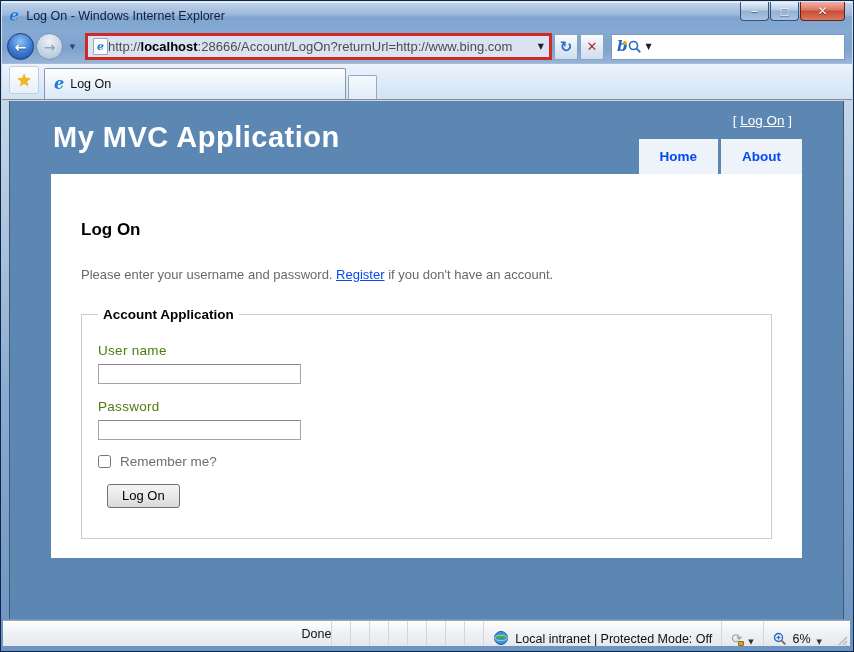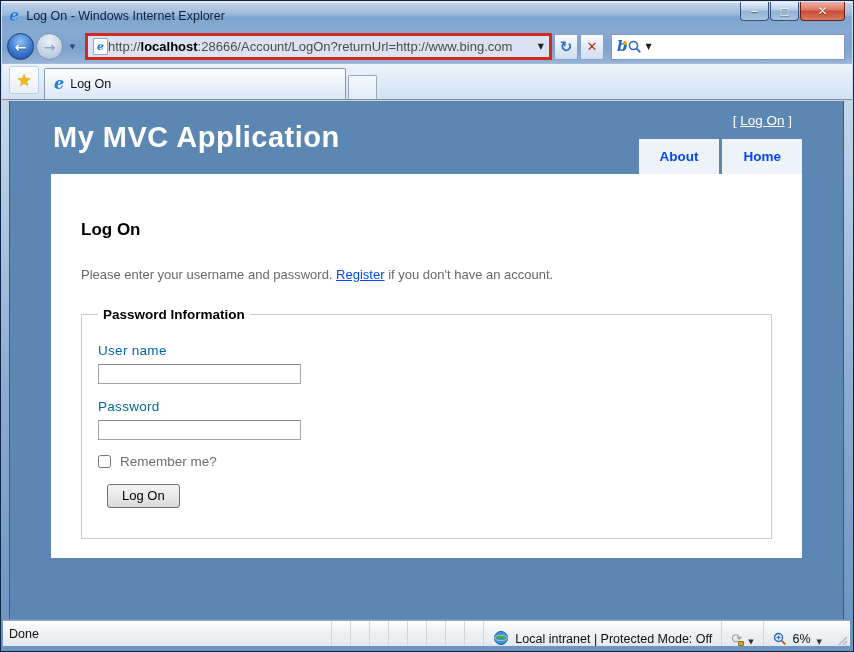--- a/index.html
+++ b/index.html
@@ -140,21 +140,21 @@
 
   .main-panel { background:#fff; height:384px; padding:28px 30px 0; }
   .page-h2 { margin:18px 0 0; font-size:17px; font-weight:bold; color:#000; }
   .intro { margin:27px 0 0; font-size:13px; color:#696969; }
   .intro a { color:#034af3; }
 
   fieldset.account {
     margin:25px 0 0; border:1px solid #cdcdcd; padding:6px 16px 30px;
   }
   fieldset.account legend { font-size:13.5px; font-weight:bold; color:#000; padding:0 5px; }
-  .field-label { display:block; margin-top:15px; font-size:13.5px; color:#0369a1; letter-spacing:.3px; }
+  .field-label { display:block; margin-top:15px; font-size:13.5px; color:#4d7c0f; letter-spacing:.3px; }
   .text-input {
     display:block; margin-top:6px; width:203px; height:20px;
     border:1px solid #a5a5a5; border-top-color:#8a8a8a; background:#fff;
     font-size:13px; padding:1px 3px; font-family:"Liberation Sans",sans-serif;
   }
   .remember { margin-top:14px; display:flex; align-items:center; gap:9px; font-size:13.5px; color:#6e6e6e; }
   .remember input { width:13px; height:13px; margin:0; }
   .submit-btn {
     margin:15px 0 0 9px; font-size:13px; padding:3px 14px 4px;
     border:1px solid #707070; border-radius:3px;
@@ -163,21 +163,21 @@
   }
 
   
   .statusbar {
     position:absolute; left:2px; right:3px; bottom:5px; height:26px;
     background: linear-gradient(180deg,#fdfdfe 0%,#f0f2f5 45%,#e4e8ed 100%);
     border-top:1px solid #9aa4b0; box-shadow: inset 0 1px 0 #fff;
     display:flex; align-items:center; padding:0 0 0 6px;
     font-size:12.5px; color:#111;
   }
-  .status-text { flex:1; }
+  .status-text { flex:1;text-align:right; }
   .seg-group { display:flex; height:100%; }
   .seg { width:19px; height:100%; border-left:1px solid #d3d7dc; }
   .sb-section { display:flex; align-items:flex-end; height:100%; border-left:1px solid #d3d7dc; padding:0 9px; gap:6px; }
   .zone-icon-wrap { position:relative; width:16px; height:16px; }
   .safety-glyph { color:#9aa0a8; font-size:13px; font-family:"DejaVu Sans",sans-serif; position:relative; }
   .lock-dot { position:absolute; right:-2px; bottom:0; width:6px; height:5px; background:#d9a520; border:1px solid #8a6a10; border-radius:1px; }
   .caret-sm { font-size:7px; color:#333; font-family:"DejaVu Sans",sans-serif; }
   .zoom-text { color:#111; }
   .grip { margin:0 2px 0 4px; align-self:flex-end; }
 </style>
@@ -247,31 +247,31 @@
     <div class="tab-stub"></div>
   </div>
 
   <div class="client">
     <div class="page-inner">
 
       <div class="site-header">
         <h1 class="site-title">My MVC Application</h1>
         <div class="login-display"><span>[</span> <a href="#">Log On</a> <span>]</span></div>
         <div class="menu">
+          <a href="#">Home</a>
           <a href="#">About</a>
-          <a href="#">Home</a>
         </div>
       </div>
 
       <div class="main-panel">
         <h2 class="page-h2">Log On</h2>
         <p class="intro"><span>Please enter your username and password. </span><a href="#">Register</a><span> if you don't have an account.</span></p>
 
         <fieldset class="account">
-          <legend>Password Information</legend>
+          <legend>Account Application</legend>
 
           <label class="field-label">User name</label>
           <input class="text-input" type="text" style="">
 
           <label class="field-label">Password</label>
           <input class="text-input" type="password" style="">
 
           <div class="remember">
             <input type="checkbox" style="">
             <span>Remember me?</span>

